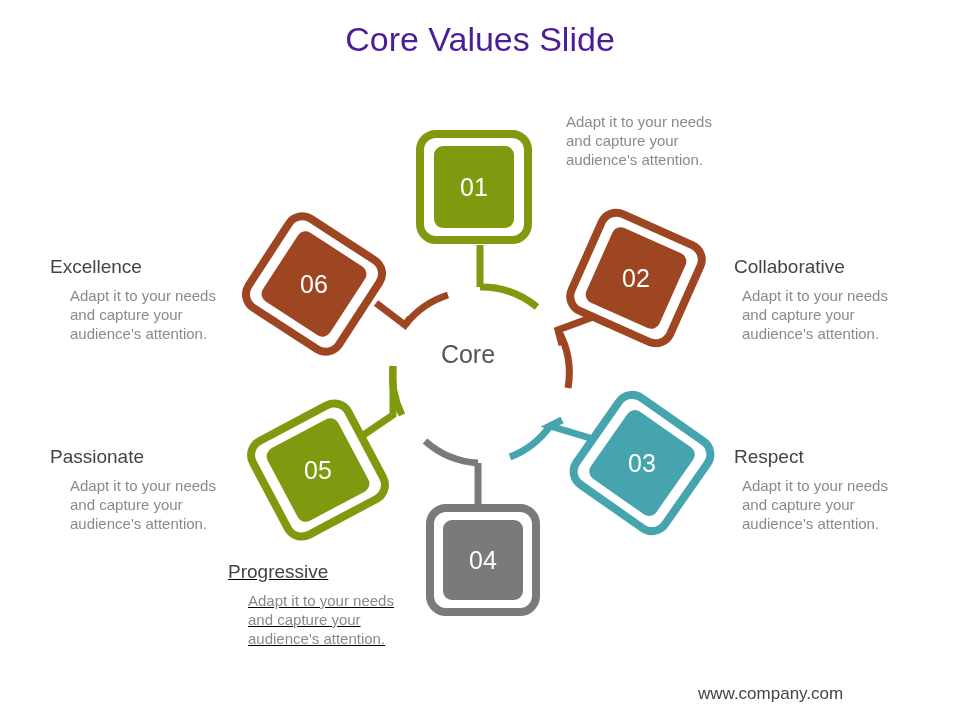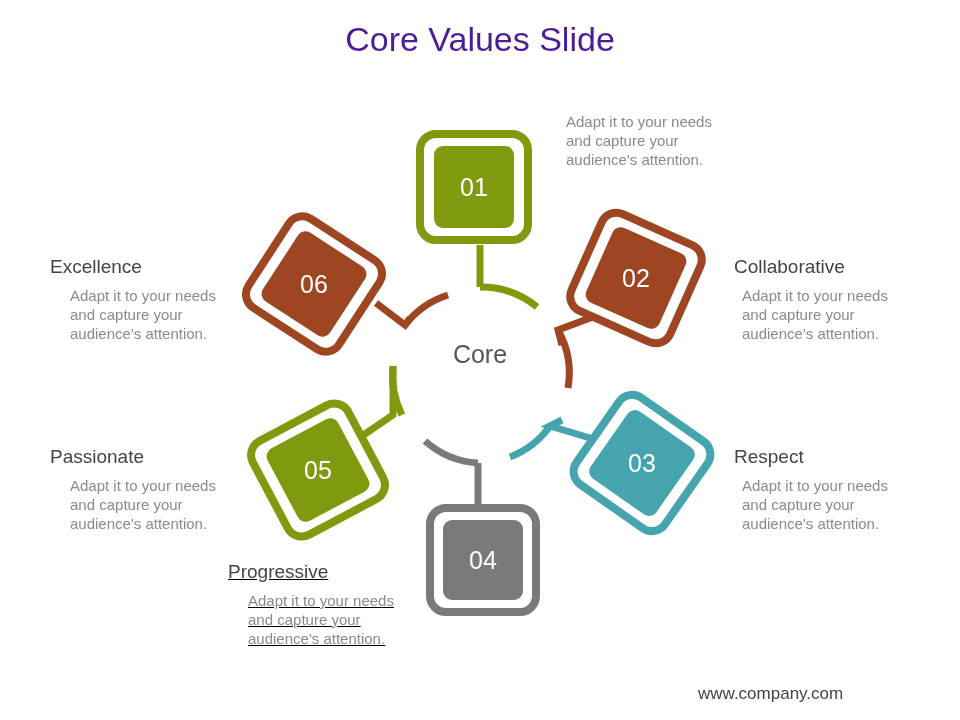--- a/index.html
+++ b/index.html
@@ -1,19 +1,19 @@
 <!DOCTYPE html>
 <html><head>
 <meta charset="utf-8">
 <style>
   html,body{margin:0;padding:0;background:#fff;}
   body{width:960px;height:720px;position:relative;overflow:hidden;font-family:"Liberation Sans",sans-serif;}
   .title{position:absolute;top:20px;left:0;width:960px;text-align:center;font-size:34px;color:#4c1d95;}
   svg.diagram{position:absolute;left:0;top:0;}
-  .center-text{position:absolute;left:400px;top:338px;width:160px;text-align:center;font-size:25px;line-height:32px;color:#555;}
+  .center-text{position:absolute;left:388px;top:338px;width:160px;text-align:center;font-size:25px;line-height:32px;color:#555;}
   .lbl{position:absolute;width:180px;}
   .lbl h3{margin:0 0 6px 0;font-size:19px;font-weight:normal;color:#444;}
   .lbl p{margin:8px;font-size:15px;line-height:19px;color:#8a8a8a;}
   .right{text-align:left;}
   .left{text-align:left;}
   .num{font-family:"Liberation Sans",sans-serif;font-size:25px;fill:#fff;text-anchor:middle;dominant-baseline:central;}
   .footer{position:absolute;left:698px;top:684px;font-size:17px;color:#444;text-align:right;}
 </style>
 </head>
 <body>

